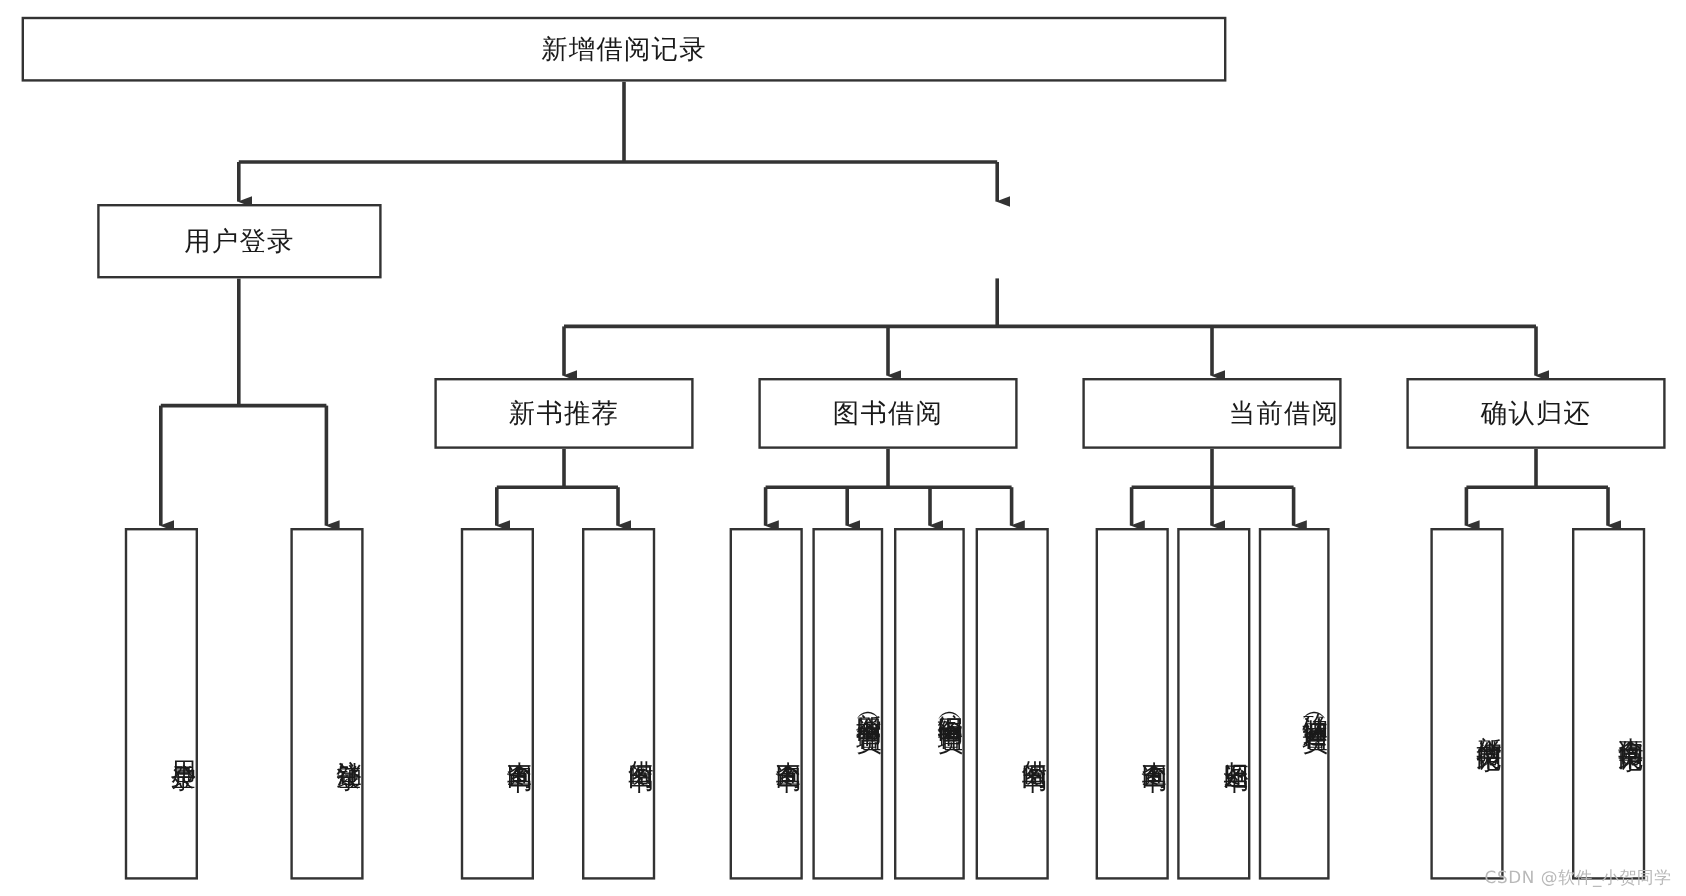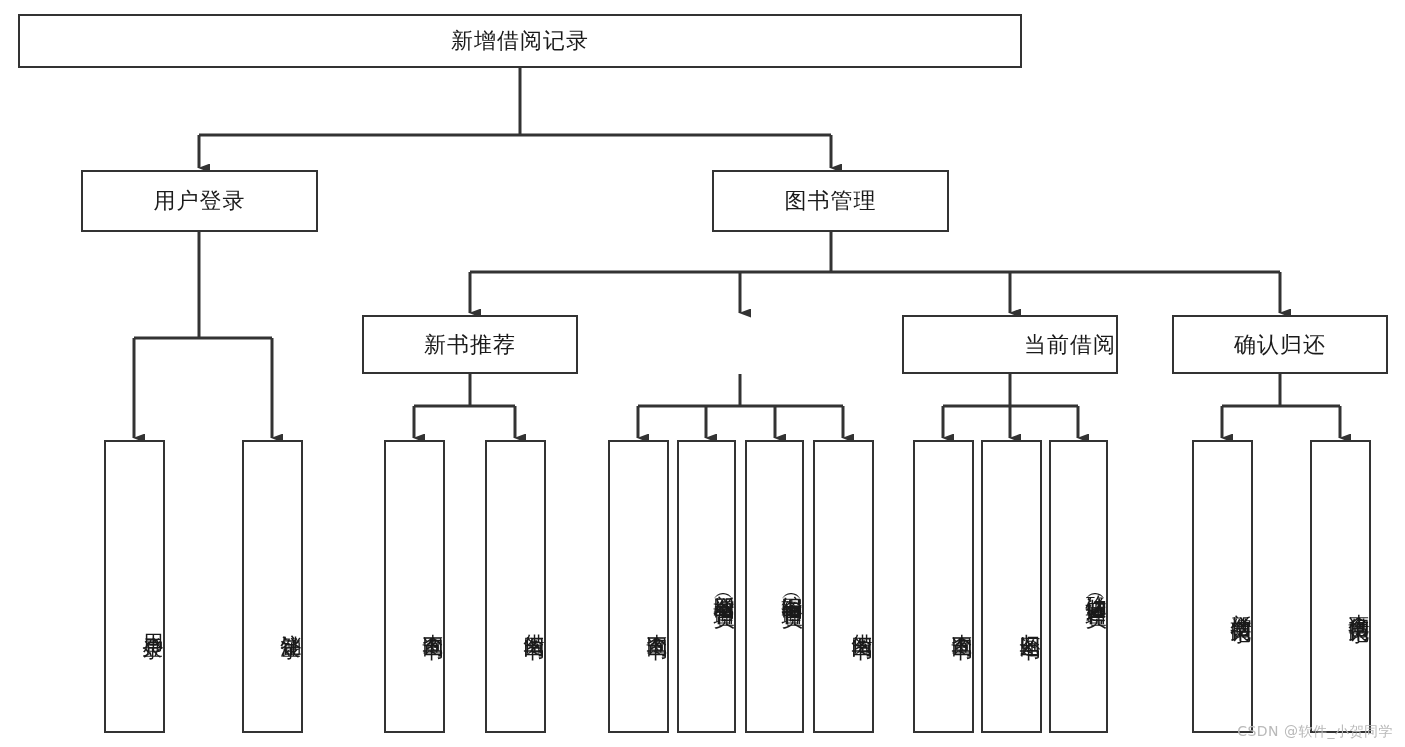--- a/index.html
+++ b/index.html
@@ -125,26 +125,26 @@
     </g>
   </svg>
 
   <div class="node horiz" style="left:18px; top:14px; width:1004px; height:54px;">
     <span class="label">新增借阅记录</span>
   </div>
 
   <div class="node horiz" style="left:81px; top:170px; width:237px; height:62px;">
     <span class="label">用户登录</span>
   </div>
-  <div class="node horiz" style="left:712px; top:170px; width:237px; height:62px;">
-    <span class="label">图书管理</span>
-  </div>
 
   <div class="node horiz" style="left:362px; top:315px; width:216px; height:59px;">
     <span class="label">新书推荐</span>
+  </div>
+  <div class="node horiz" style="left:632px; top:315px; width:216px; height:59px;">
+    <span class="label">图书借阅</span>
   </div>
   <div class="node horiz" style="left:902px; top:315px; width:216px; height:59px;justify-content:flex-end;">
     <span class="label">当前借阅</span>
   </div>
   <div class="node horiz" style="left:1172px; top:315px; width:216px; height:59px;">
     <span class="label">确认归还</span>
   </div>
 
   <div class="node vert" style="left:104px; top:440px; width:61px; height:293px; padding-top:74px;">
     <span class="label">用户登录</span>

